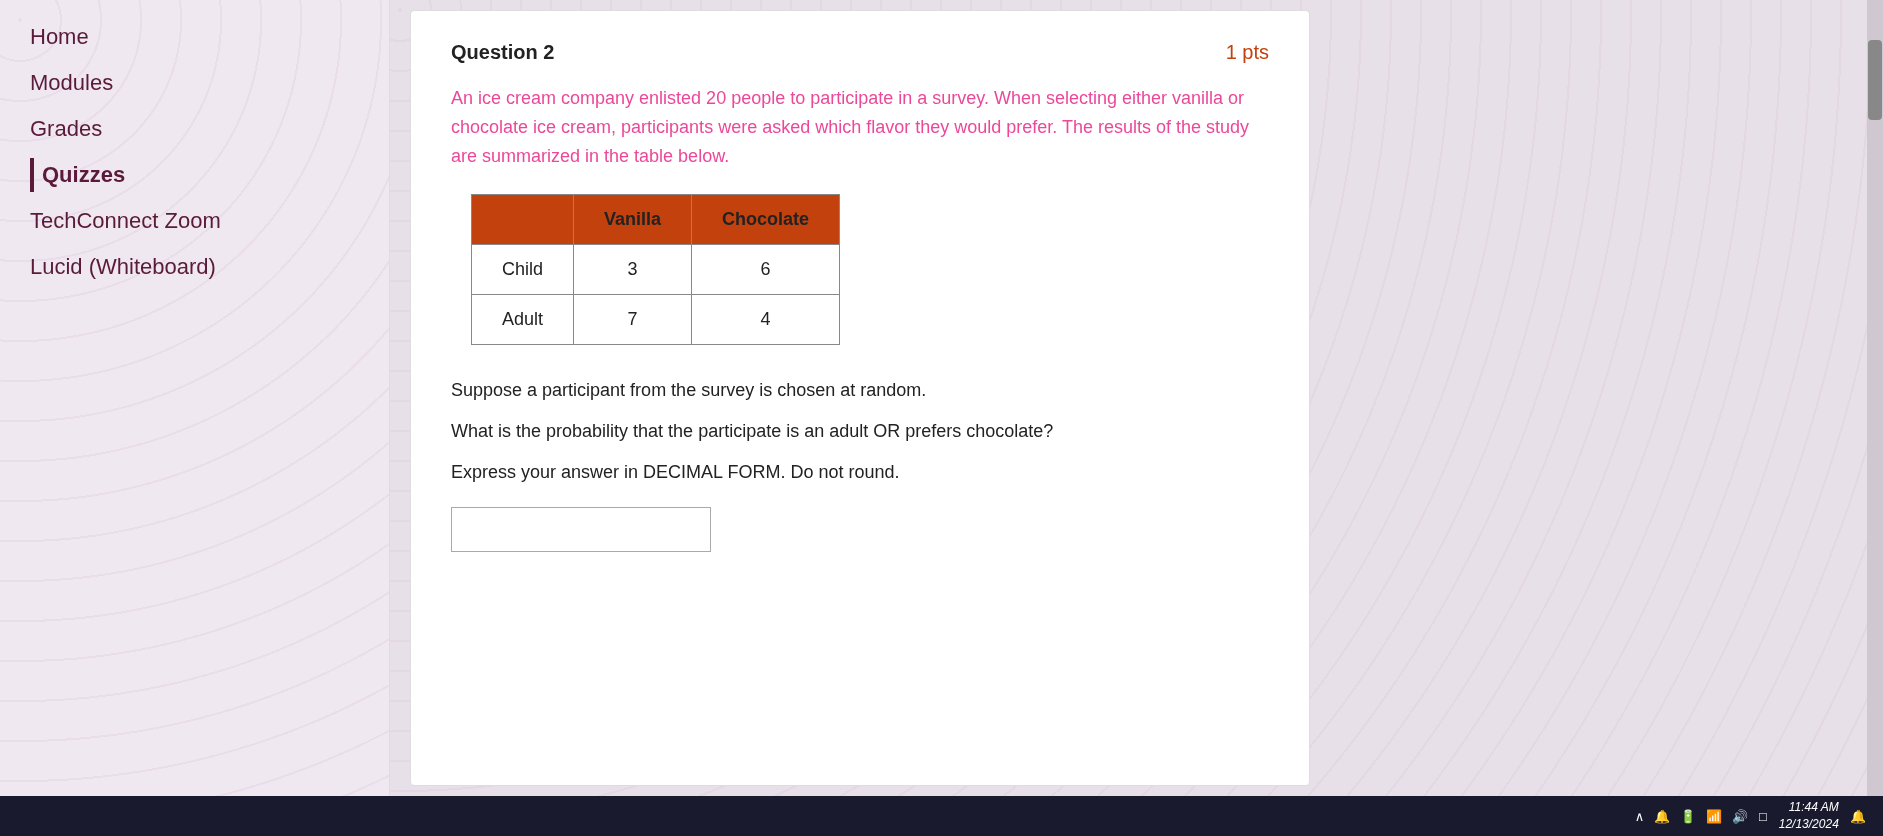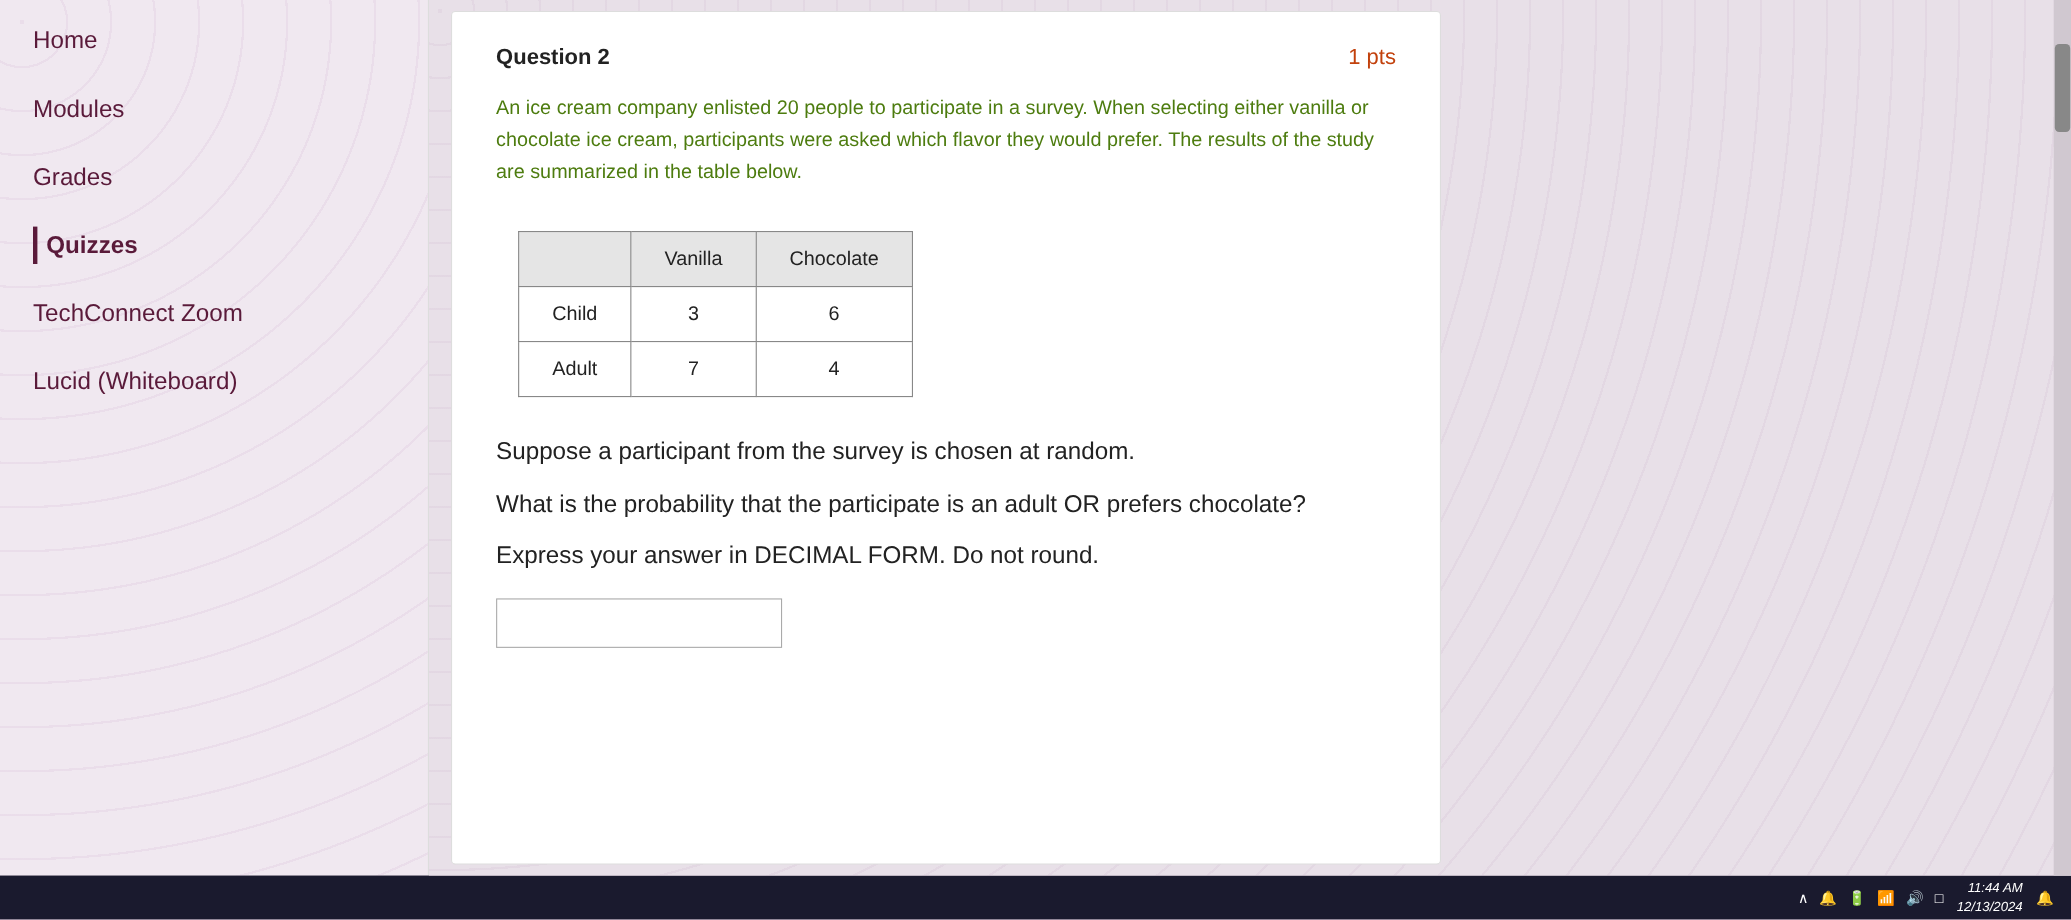--- a/index.html
+++ b/index.html
@@ -21,21 +21,21 @@
     }
 
     
     .sidebar {
       width: 390px;
       background: #f0e8f0;
       background-image: repeating-radial-gradient(circle at 20px 20px, rgba(200,160,200,0.15) 0, rgba(200,160,200,0.15) 2px, transparent 2px, transparent 40px);
       padding: 20px 30px;
       display: flex;
       flex-direction: column;
-      gap: 28px;
+      gap: 12px;
       border-right: 1px solid #ddd;
     }
 
     .sidebar-item {
       font-size: 22px;
       color: #5a1a3a;
       cursor: pointer;
       padding: 4px 0;
       font-weight: 400;
     }
@@ -81,56 +81,56 @@
     }
 
     .question-pts {
       font-size: 20px;
       color: #c2410c;
       font-weight: 400;
     }
 
     .question-text {
       font-size: 18px;
-      color: #4d7c0f;
+      color: #ec4899;
       line-height: 1.6;
-      margin-bottom: 40px;
+      margin-bottom: 24px;
     }
 
     
     .data-table {
       border-collapse: collapse;
       margin-bottom: 30px;
       margin-left: 20px;
     }
 
     .data-table th, .data-table td {
       border: 1px solid #888;
       padding: 14px 30px;
       text-align: center;
       font-size: 18px;
       color: #222;
     }
 
     .data-table th {
-      font-weight: 400;
-      background: #e5e5e5;
+      font-weight: 700;
+      background: #c2410c;
     }
 
     .data-table td:first-child {
       text-align: left;
       font-weight: 400;
     }
 
     .data-table .empty-cell {
       border: 1px solid #888;
     }
 
     .follow-up-text {
-      font-size: 22px;
+      font-size: 18px;
       color: #222;
       line-height: 1.7;
       margin-bottom: 10px;
     }
 
     .answer-box {
       border: 1px solid #aaa;
       width: 260px;
       height: 45px;
       margin-top: 20px;

